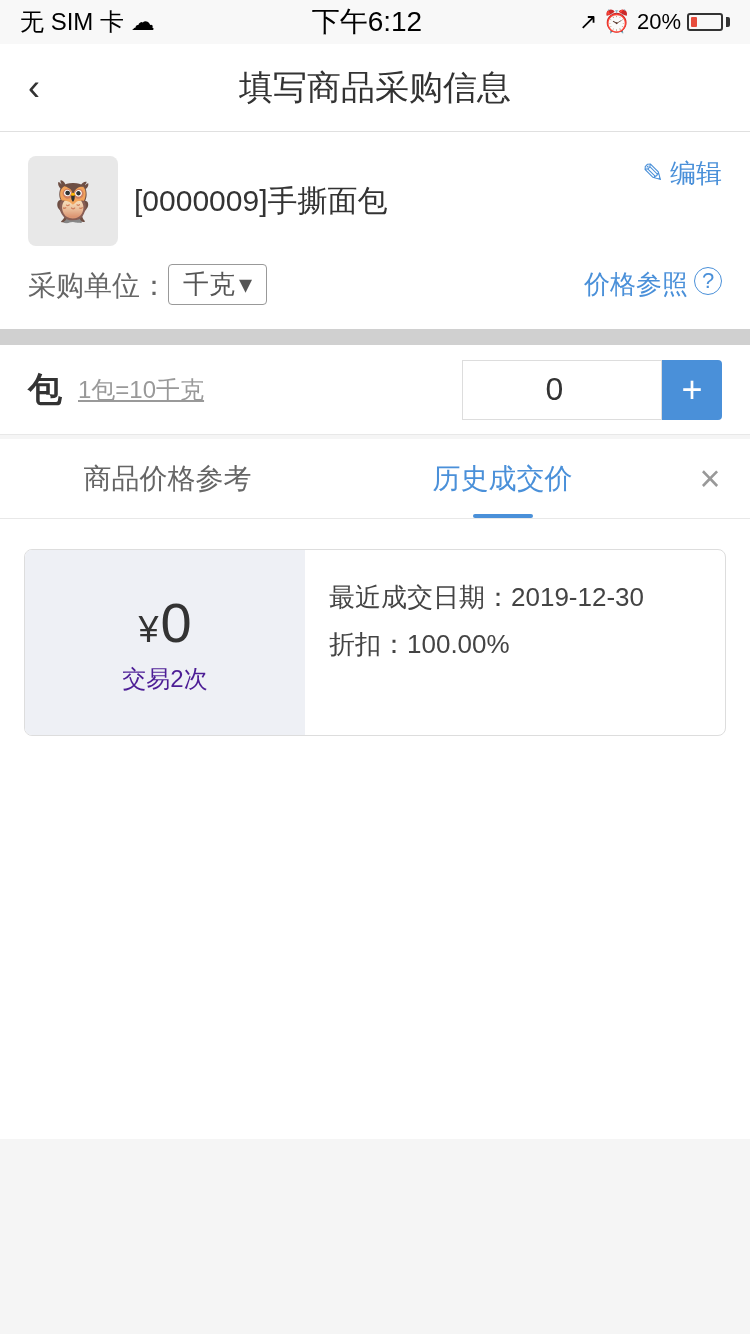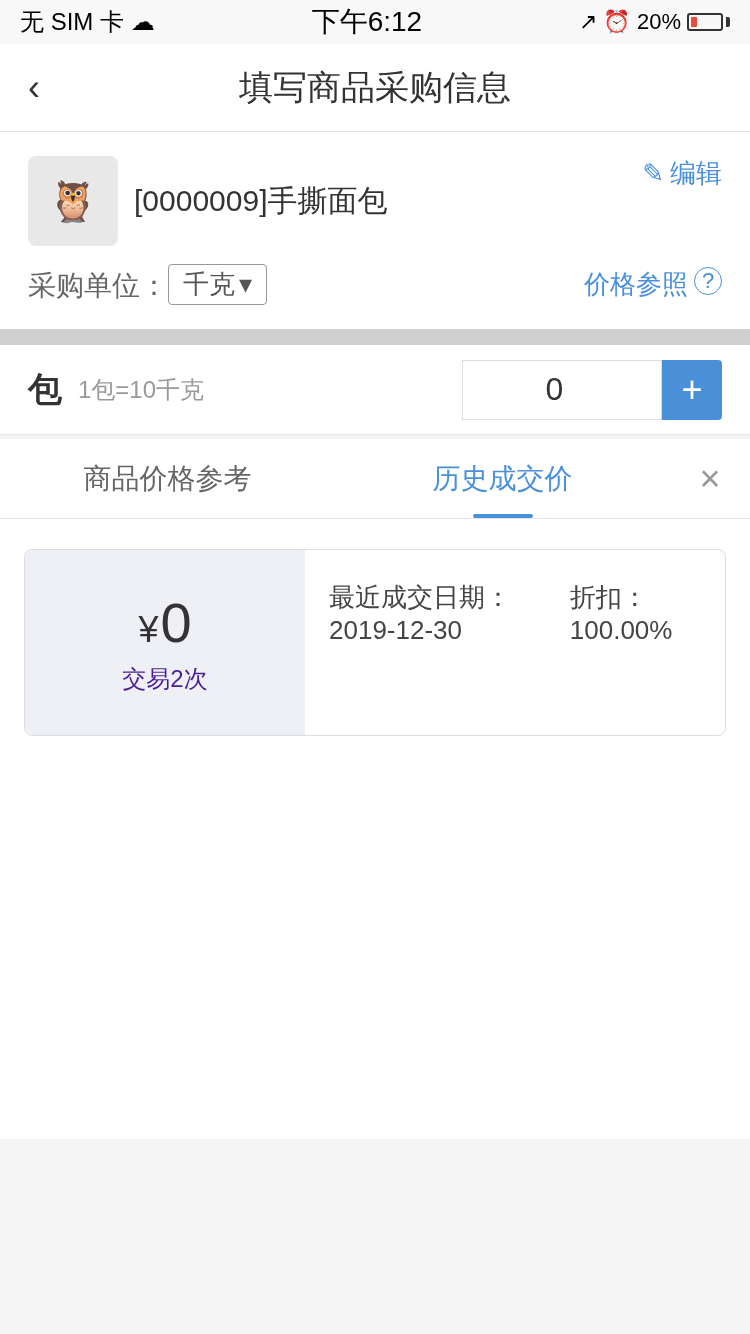--- a/index.html
+++ b/index.html
@@ -193,20 +193,21 @@
       gap: 16px;
     }
     .qty-unit {
       font-size: 34px;
       font-weight: 600;
       color: #333;
     }
     .qty-hint {
       font-size: 24px;
       color: #999;
+      text-decoration: underline;
     }
     .qty-input-group {
       display: flex;
       align-items: center;
       gap: 0;
     }
     .qty-input {
       width: 200px;
       height: 60px;
       border: 1px solid #ddd;
@@ -302,21 +303,21 @@
     }
     .price-trades {
       font-size: 24px;
       color: #4c1d95;
       margin-top: 8px;
     }
     .price-right-panel {
       flex: 1;
       padding: 30px 24px;
       display: flex;
-      flex-direction: row;
+      flex-direction: column;
       gap: 12px;
     }
     .price-info-row {
       font-size: 26px;
       color: #444;
     }
 
     
     .main-content {
       background: #fff;

